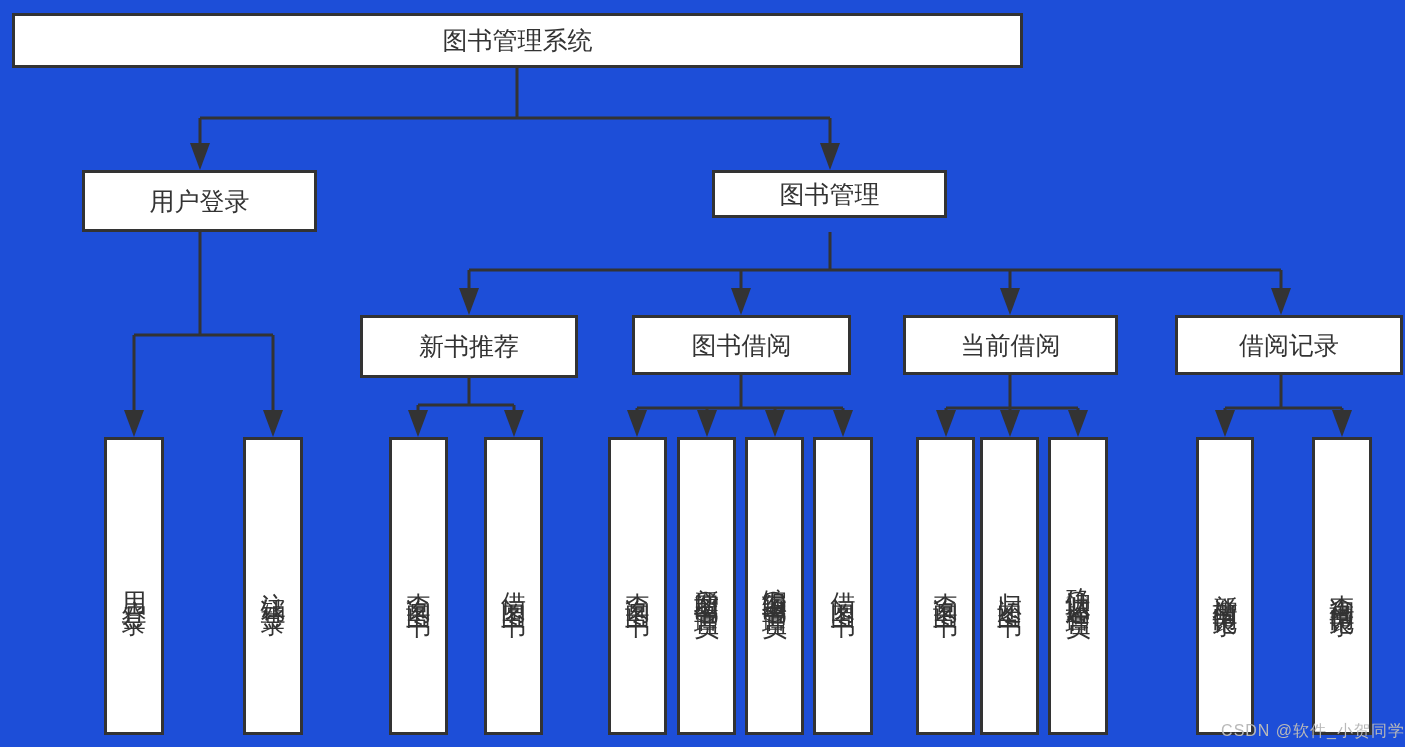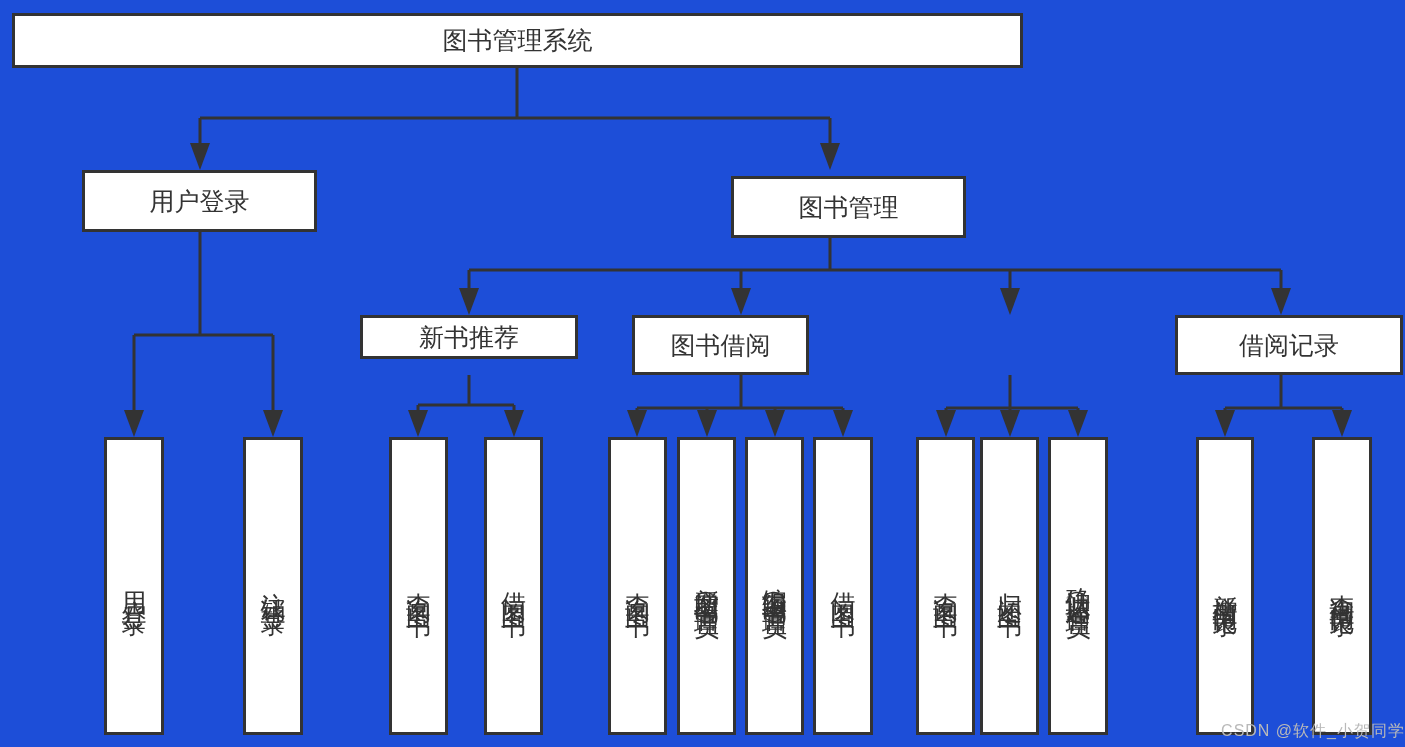--- a/index.html
+++ b/index.html
@@ -98,29 +98,32 @@
     </g>
   </svg>
 
   <div class="box" style="left:12px; top:13px; width:1011px; height:55px;">
     <span>图书管理系统</span>
   </div>
 
   <div class="box" style="left:82px; top:170px; width:235px; height:62px;">
     <span>用户登录</span>
   </div>
-  <div class="box" style="left:731px; top:170px; width:235px; height:62px;margin-top:6px;">
+  <div class="box" style="left:712px; top:170px; width:235px; height:48px;">
     <span>图书管理</span>
   </div>
 
-  <div class="box" style="left:360px; top:315px; width:218px; height:44px;align-items:center;">
+  <div class="box" style="left:360px; top:315px; width:218px; height:63px;align-items:center;">
     <span>新书推荐</span>
   </div>
-  <div class="box" style="left:632px; top:315px; width:177px; height:60px;">
+  <div class="box" style="left:632px; top:315px; width:219px; height:60px;">
     <span>图书借阅</span>
+  </div>
+  <div class="box" style="left:903px; top:315px; width:215px; height:60px;">
+    <span>当前借阅</span>
   </div>
   <div class="box" style="left:1175px; top:315px; width:228px; height:60px;">
     <span>借阅记录</span>
   </div>
 
   <div class="box vbox" style="left:104px; top:437px; width:60px; height:298px;">
     <span>用户登录</span>
   </div>
   <div class="box vbox" style="left:243px; top:437px; width:60px; height:298px;">
     <span>注销登录</span>

